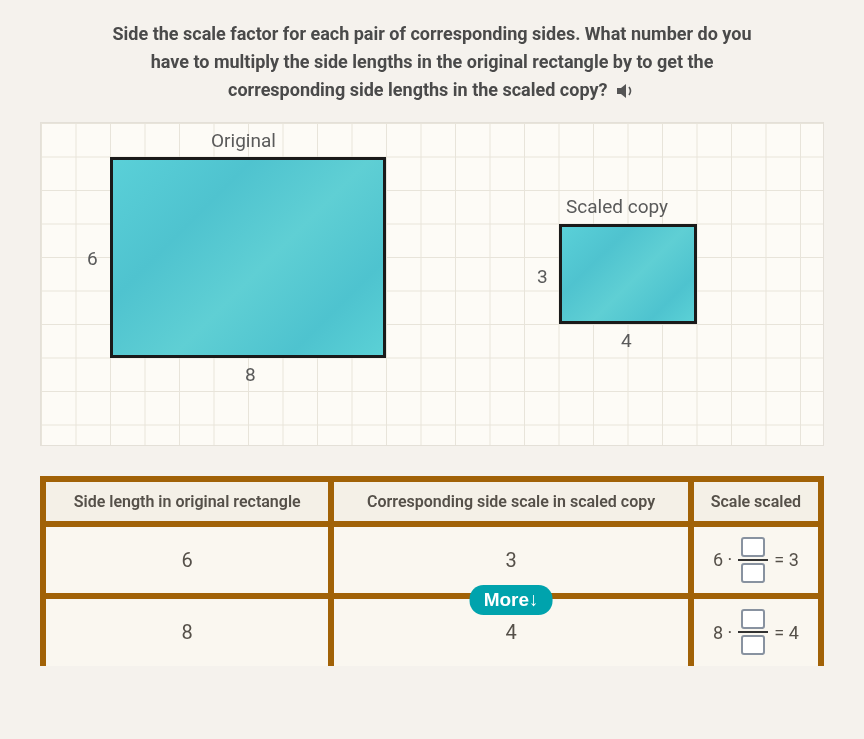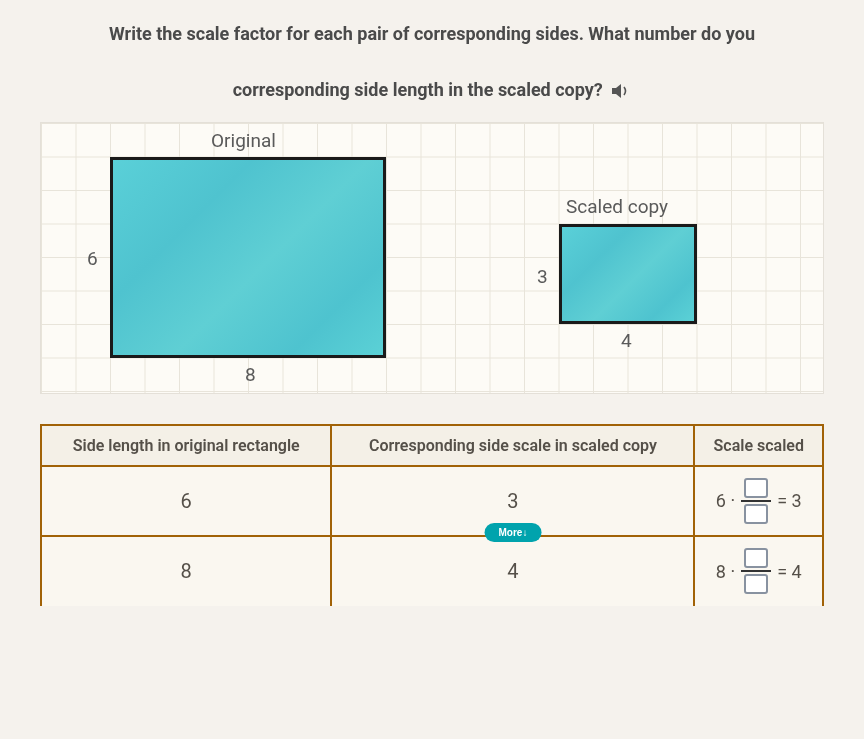--- a/index.html
+++ b/index.html
@@ -23,21 +23,21 @@
     display: inline-block;
     vertical-align: middle;
     margin-left: 4px;
   }
   .speaker-icon svg { display: block; }
   .grid-area {
     background: #fdfbf6;
     border: 1px solid #e4e0d8;
     position: relative;
     width: 100%;
-    height: 272px;
+    height: 324px;
     margin-bottom: 30px;
   }
   .grid-lines {
     position:absolute; inset:0;
     background-image:
       linear-gradient(to right, #e8e4da 1px, transparent 1px),
       linear-gradient(to bottom, #e8e4da 1px, transparent 1px);
     background-size: 34.5px 33.5px;
   }
   .rect {
@@ -52,21 +52,21 @@
     color: #5a5a5a;
     font-size: 19px;
   }
   
   .answer-table {
     width: 100%;
     border-collapse: collapse;
     background: #faf7f0;
   }
   .answer-table th, .answer-table td {
-    border: 2px solid #a16207;
+    border: 6px solid #a16207;
     padding: 10px 8px;
     text-align: center;
     color: #555049;
   }
   .answer-table th {
     font-weight: 600;
     font-size: 16px;
     background: #f4f0e7;
   }
   .answer-table td {
@@ -75,21 +75,21 @@
     position: relative;
   }
   .more-btn {
     position:absolute;
     left: 50%; top: -14px;
     transform: translateX(-50%);
     background: #00a3ad;
     color: #fff;
     border-radius: 14px;
     padding: 4px 14px;
-    font-size: 10px;
+    font-size: 19px;
     font-weight: 600;
     display: flex; align-items:center; 
     border: none;
     cursor: pointer;
   }
   .sf-cell {
     display:flex; align-items:center; justify-content:center; gap:6px;
     font-size: 18px;
   }
   .frac {
@@ -104,23 +104,23 @@
   }
   .frac .bar {
     width: 30px; height: 2px; background: #333; margin: 2px 0;
   }
   .last-row td { border-bottom: none; }
 </style>
 </head>
 <body>
 
 <div class="question">
-  <span>Write the scale factor for each pair of corresponding sides. What number do you</span><br>
-  <br>
-  <span>corresponding side length in the scaled copy?</span>
+  <span>Side the scale factor for each pair of corresponding sides. What number do you</span><br>
+  <span>have to multiply the side lengths in the original rectangle by to get the</span><br>
+  <span>corresponding side lengths in the scaled copy?</span>
   <span class="speaker-icon">
     <svg width="20" height="16" viewBox="0 0 20 16">
       <path d="M1 5 L5 5 L10 1 L10 15 L5 11 L1 11 Z" fill="#555"></path>
       <path d="M13 4 Q16 8 13 12" stroke="#555" stroke-width="1.6" fill="none"></path>
     </svg>
   </span>
 </div>
 
 <div class="grid-area">
   <div class="grid-lines"></div>

